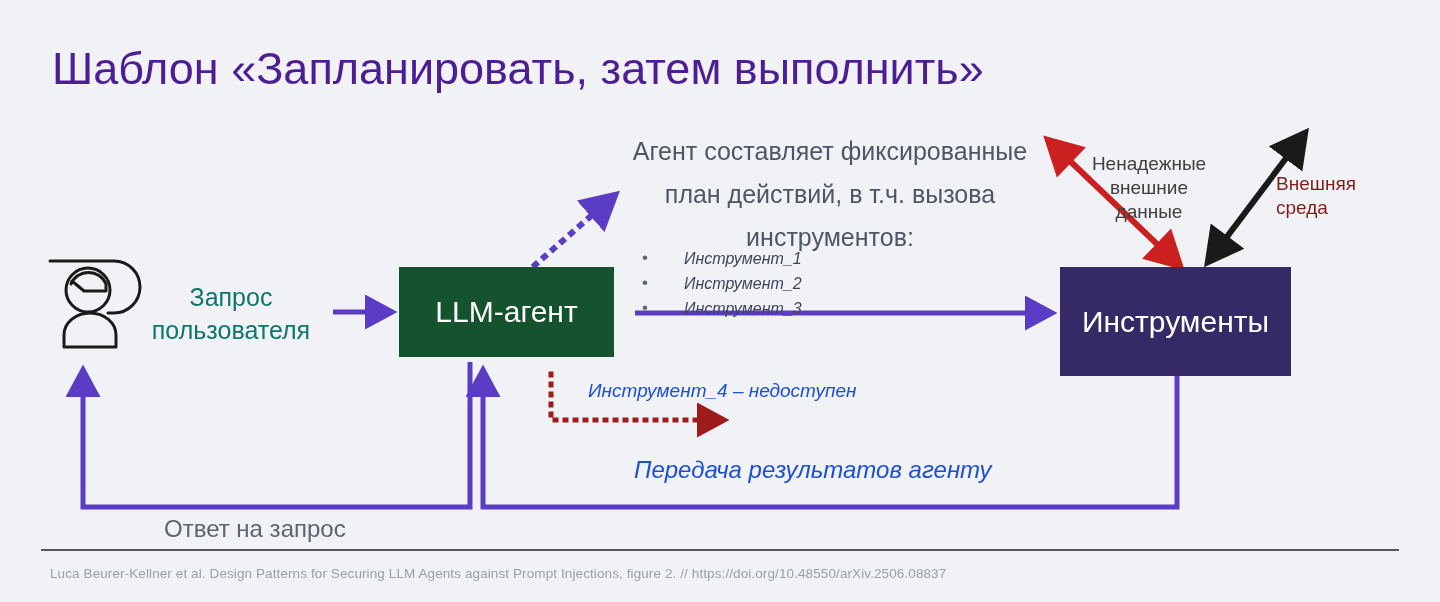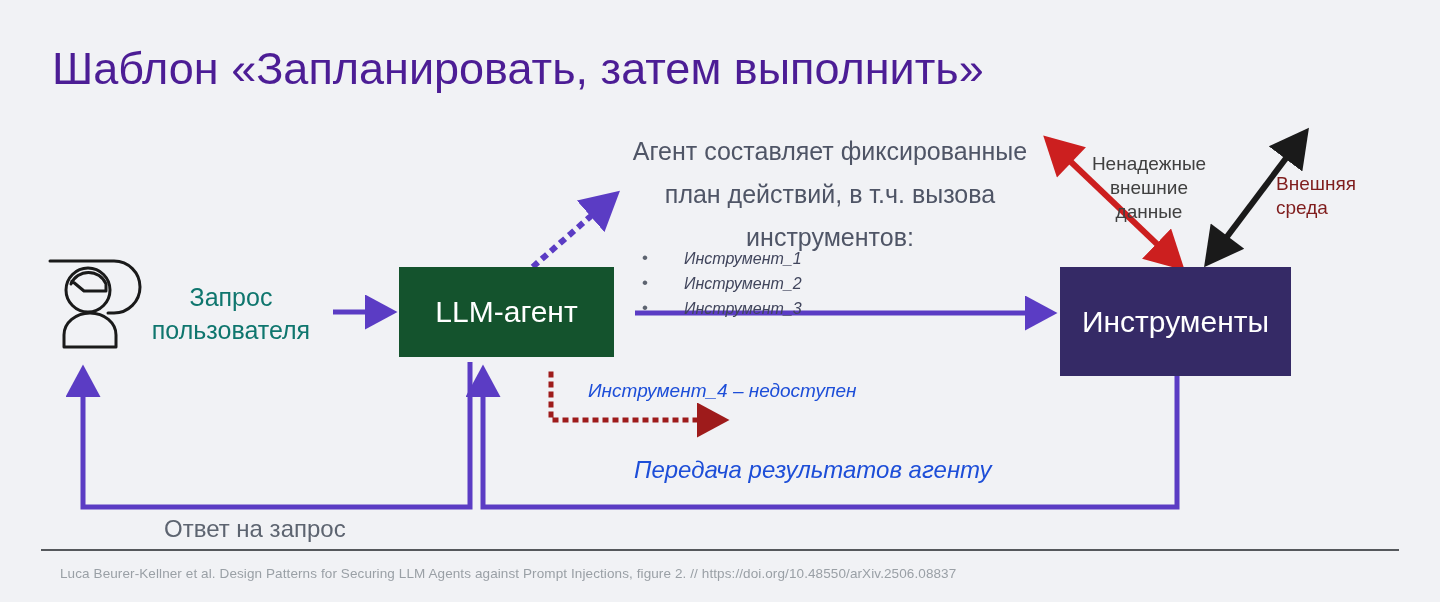--- a/index.html
+++ b/index.html
@@ -160,21 +160,21 @@
   .footer-rule {
     position: absolute;
     left: 41px;
     top: 549px;
     width: 1358px;
     height: 2px;
     background: #55585c;
   }
   .footer-text {
     position: absolute;
-    left: 60px;
+    left: 50px;
     top: 566px;
     font-size: 13.5px;
     color: #9aa0a6;
     letter-spacing: 0.1px;
     white-space: nowrap;
   }
   
   .user-icon {
     position: absolute;
     left: 46px;

